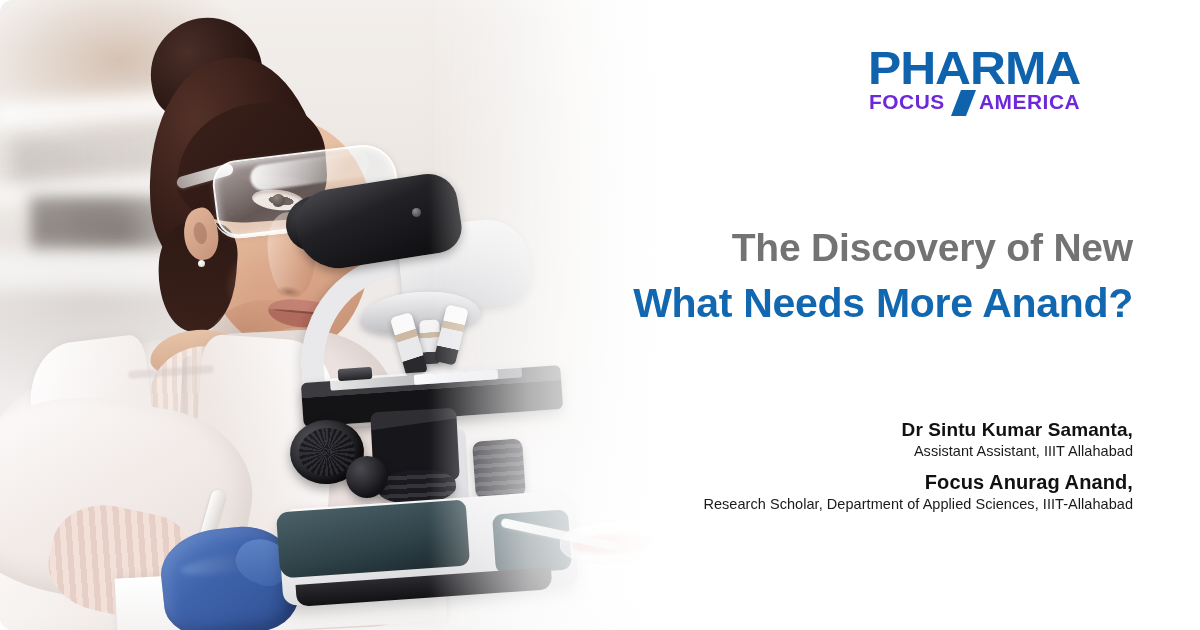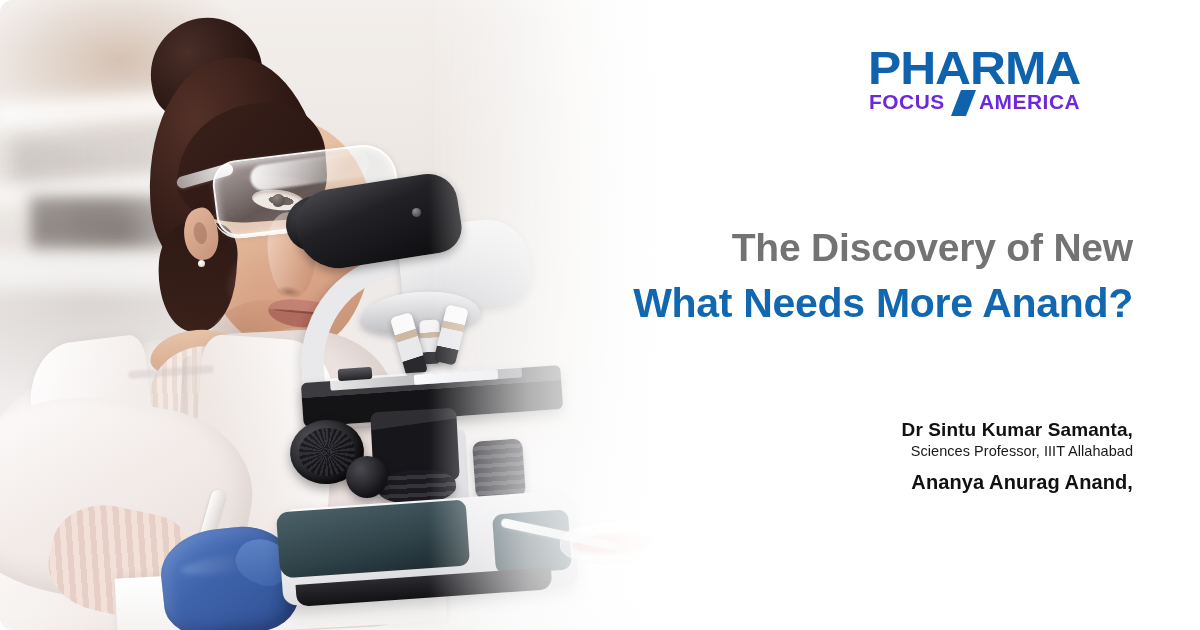--- a/index.html
+++ b/index.html
@@ -677,18 +677,19 @@
     <div class="logo-slash"></div>
   </div>
 
   <div class="text-block">
     <div class="title-line">The Discovery of New</div>
     <div class="title-line accent">What Needs More Anand?</div>
   </div>
 
   <div class="authors">
     <div class="author-name">Dr Sintu Kumar Samanta,</div>
-    <div class="author-role">Sciences Professor, IIIT Allahabad</div>
-    <div class="author-name second">Ananya Anurag Anand,</div>
+    <div class="author-role">Assistant Assistant, IIIT Allahabad</div>
+    <div class="author-name second">Focus Anurag Anand,</div>
+    <div class="author-role">Research Scholar, Department of Applied Sciences, IIIT-Allahabad</div>
   </div>
 
 
 </div>
 
 </body></html>

